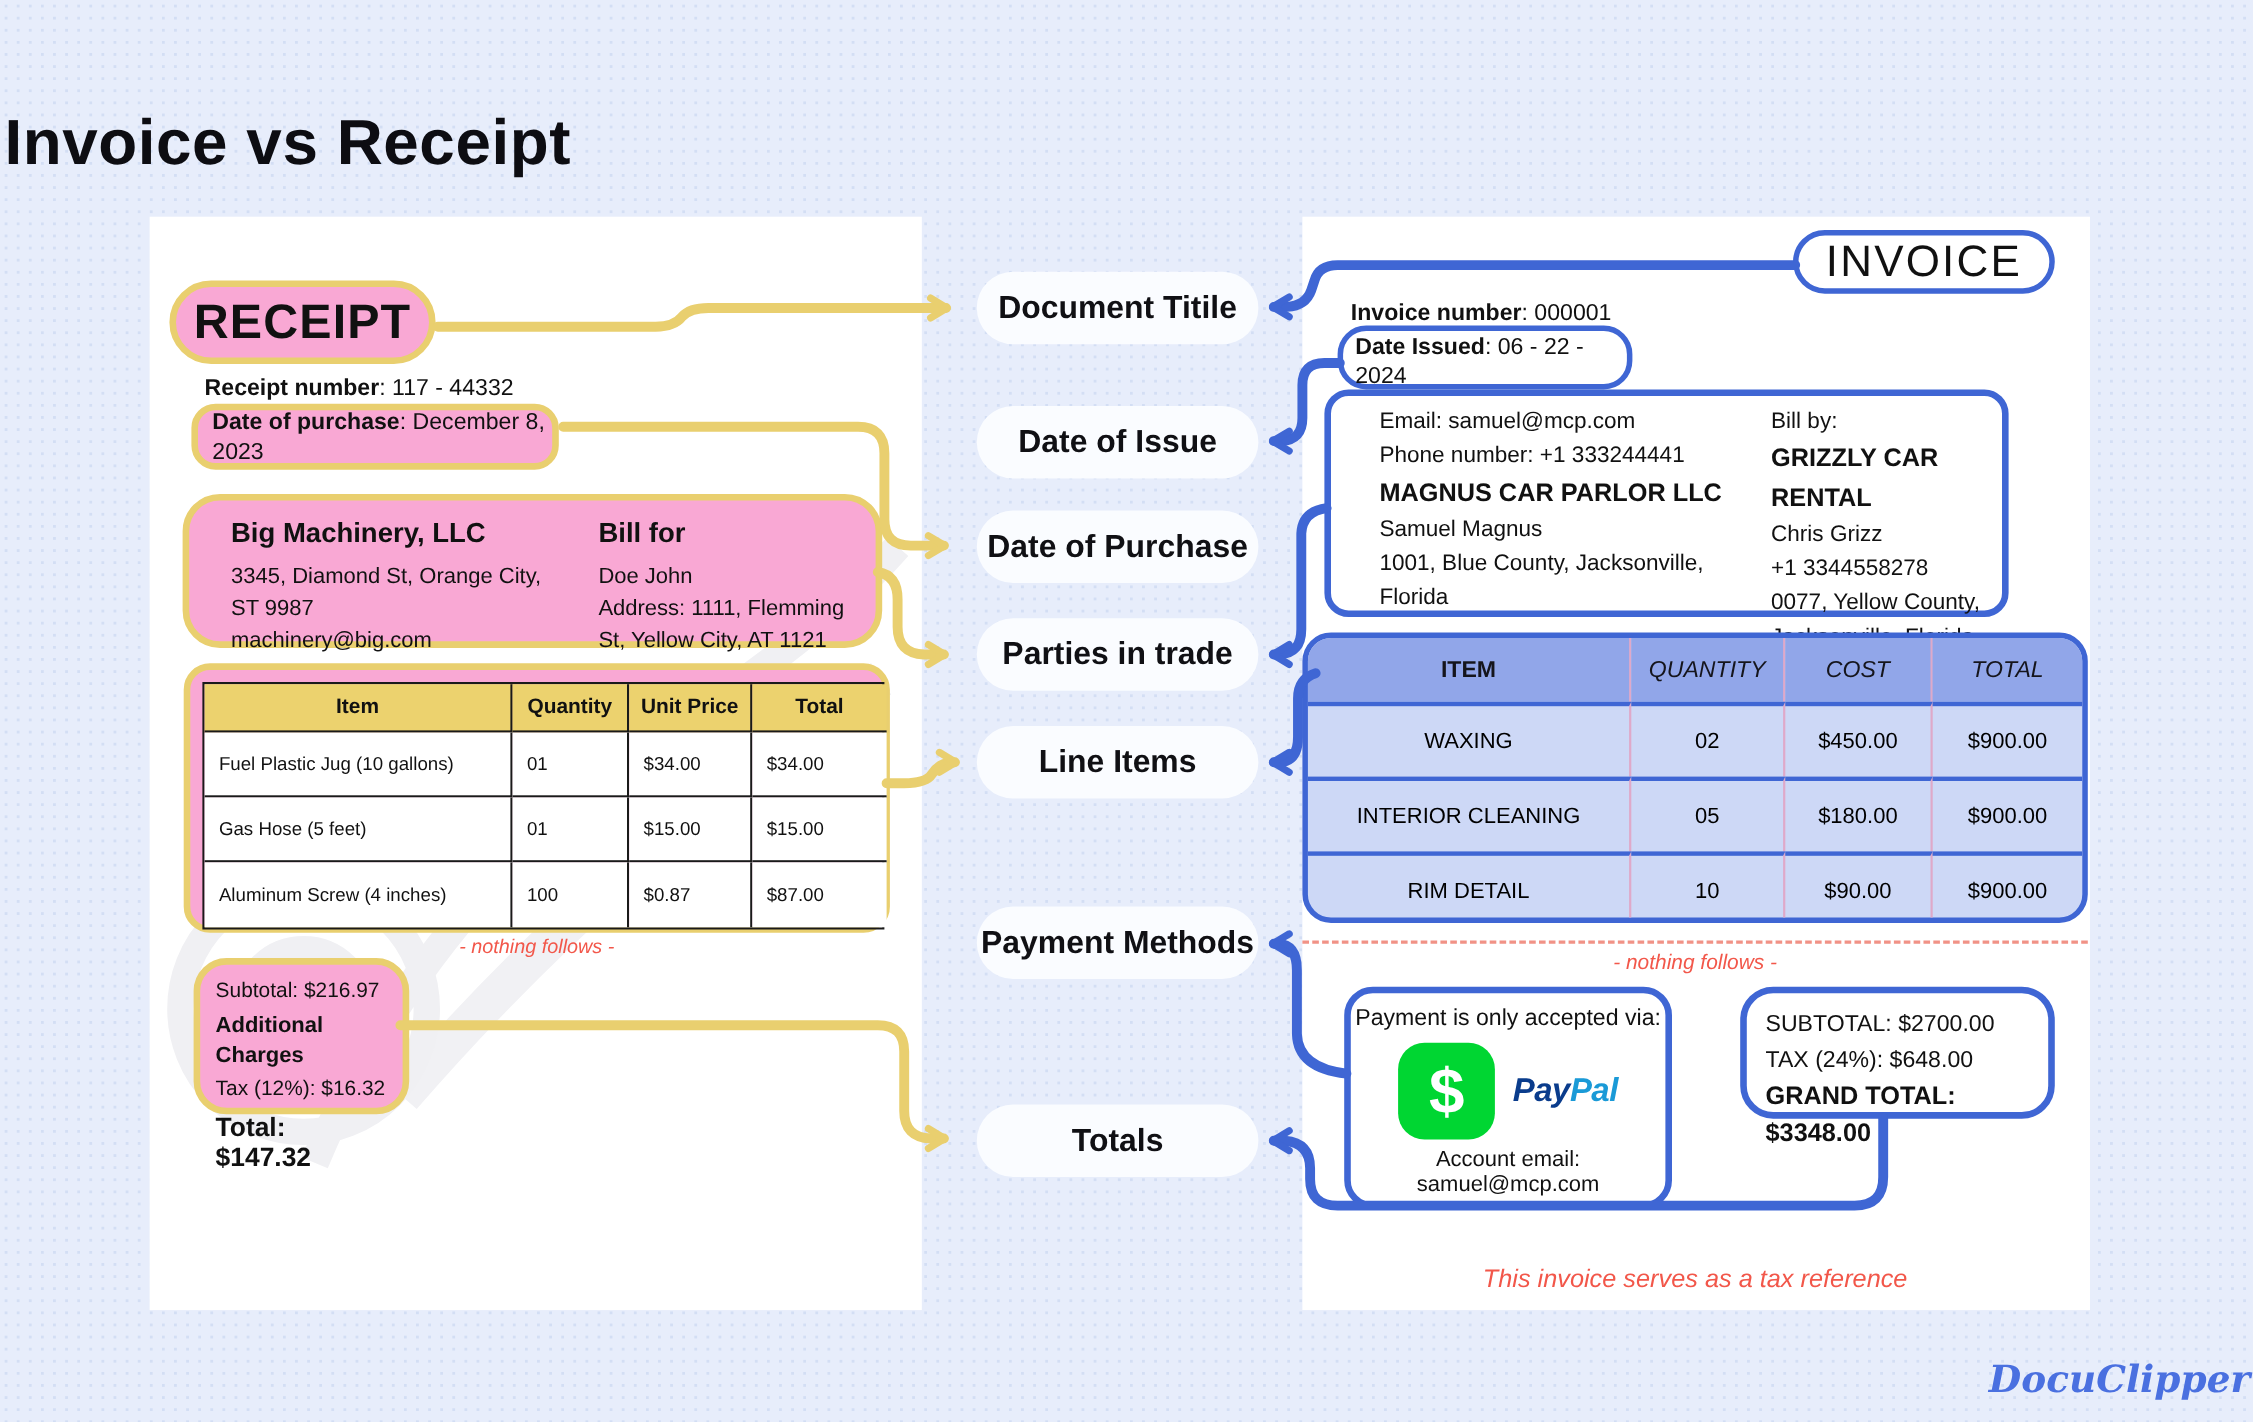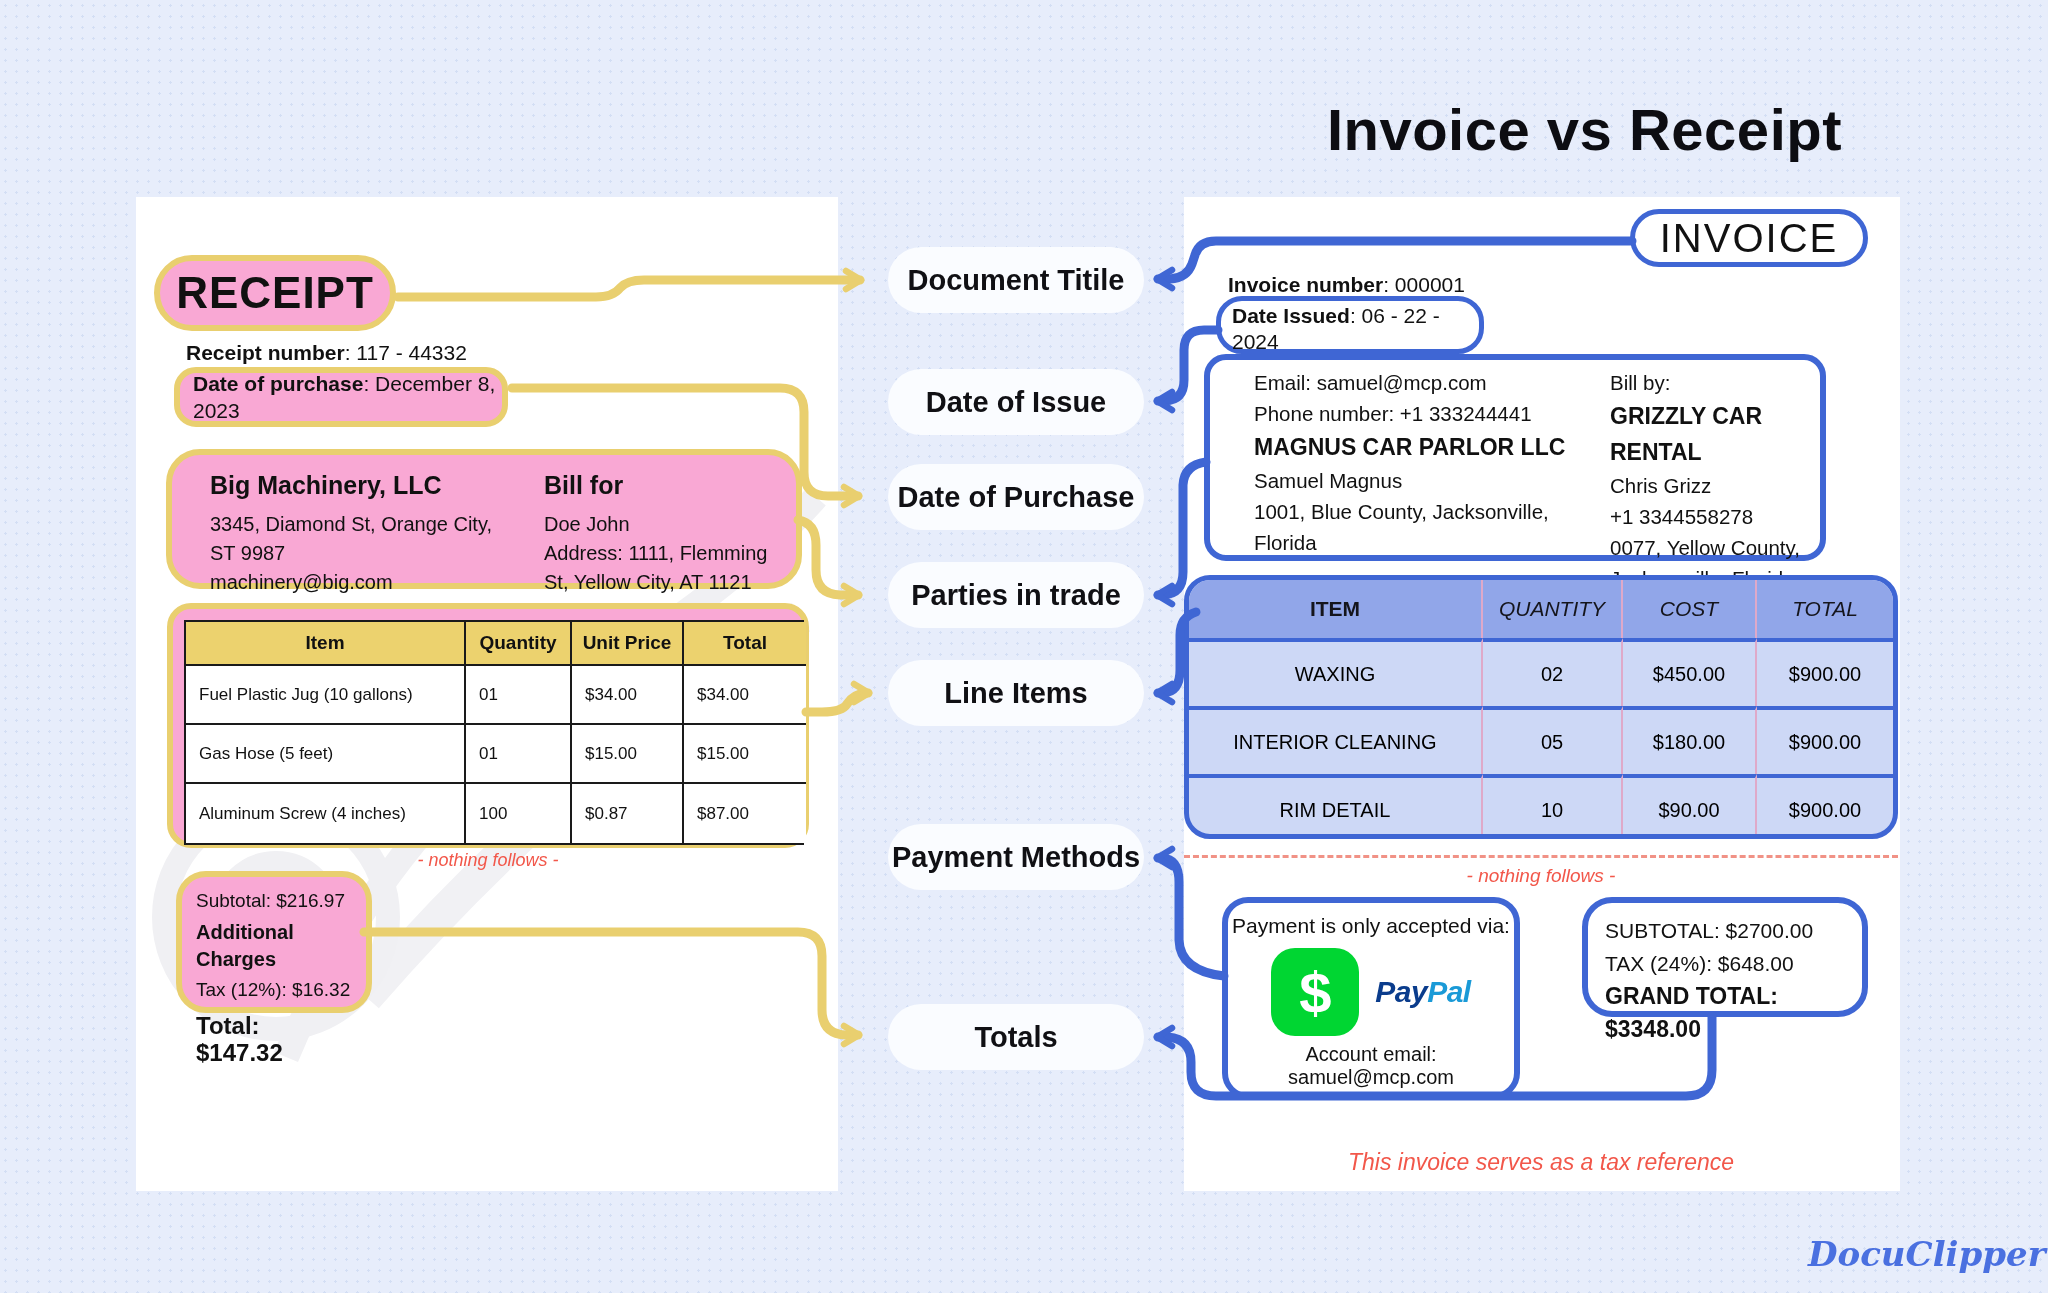--- a/index.html
+++ b/index.html
@@ -93,21 +93,21 @@
   #paypal{font-size:30px;font-weight:bold;font-style:italic;letter-spacing:-0.5px;}
   #paypal .pay{color:#0a3c8c;}
   #paypal .pal{color:#1a9ad7;}
   #payment-box .account{font-size:20px;margin-top:5px;}
 
   #invoice-totals-box{left:398px;top:700px;width:286px;height:120px;border-radius:30px;padding:11px 17px;font-size:21px;line-height:33px;}
   #invoice-totals-box .gt{font-weight:bold;font-size:23px;}
 
   #tax-note{left:0;top:952px;width:714px;text-align:center;font-style:italic;color:#f2574a;font-size:23px;}
 
-  #page-title{position:absolute;left:16px;top:96px;width:1826px;text-align:right;
+  #page-title{position:absolute;left:4px;top:96px;width:1826px;text-align:left;
     font-size:58px;font-weight:800;color:#0d0d12;z-index:2;letter-spacing:0.5px;}
 
   #docuclipper{position:absolute;left:1808px;top:1234px;width:200px;z-index:2;
     font-family:"DejaVu Serif",serif;font-style:italic;font-weight:bold;font-size:34px;color:#4a70e0;}
 </style>
 </head>
 <body>
 
 <div id="page-title">Invoice vs Receipt</div>
 

